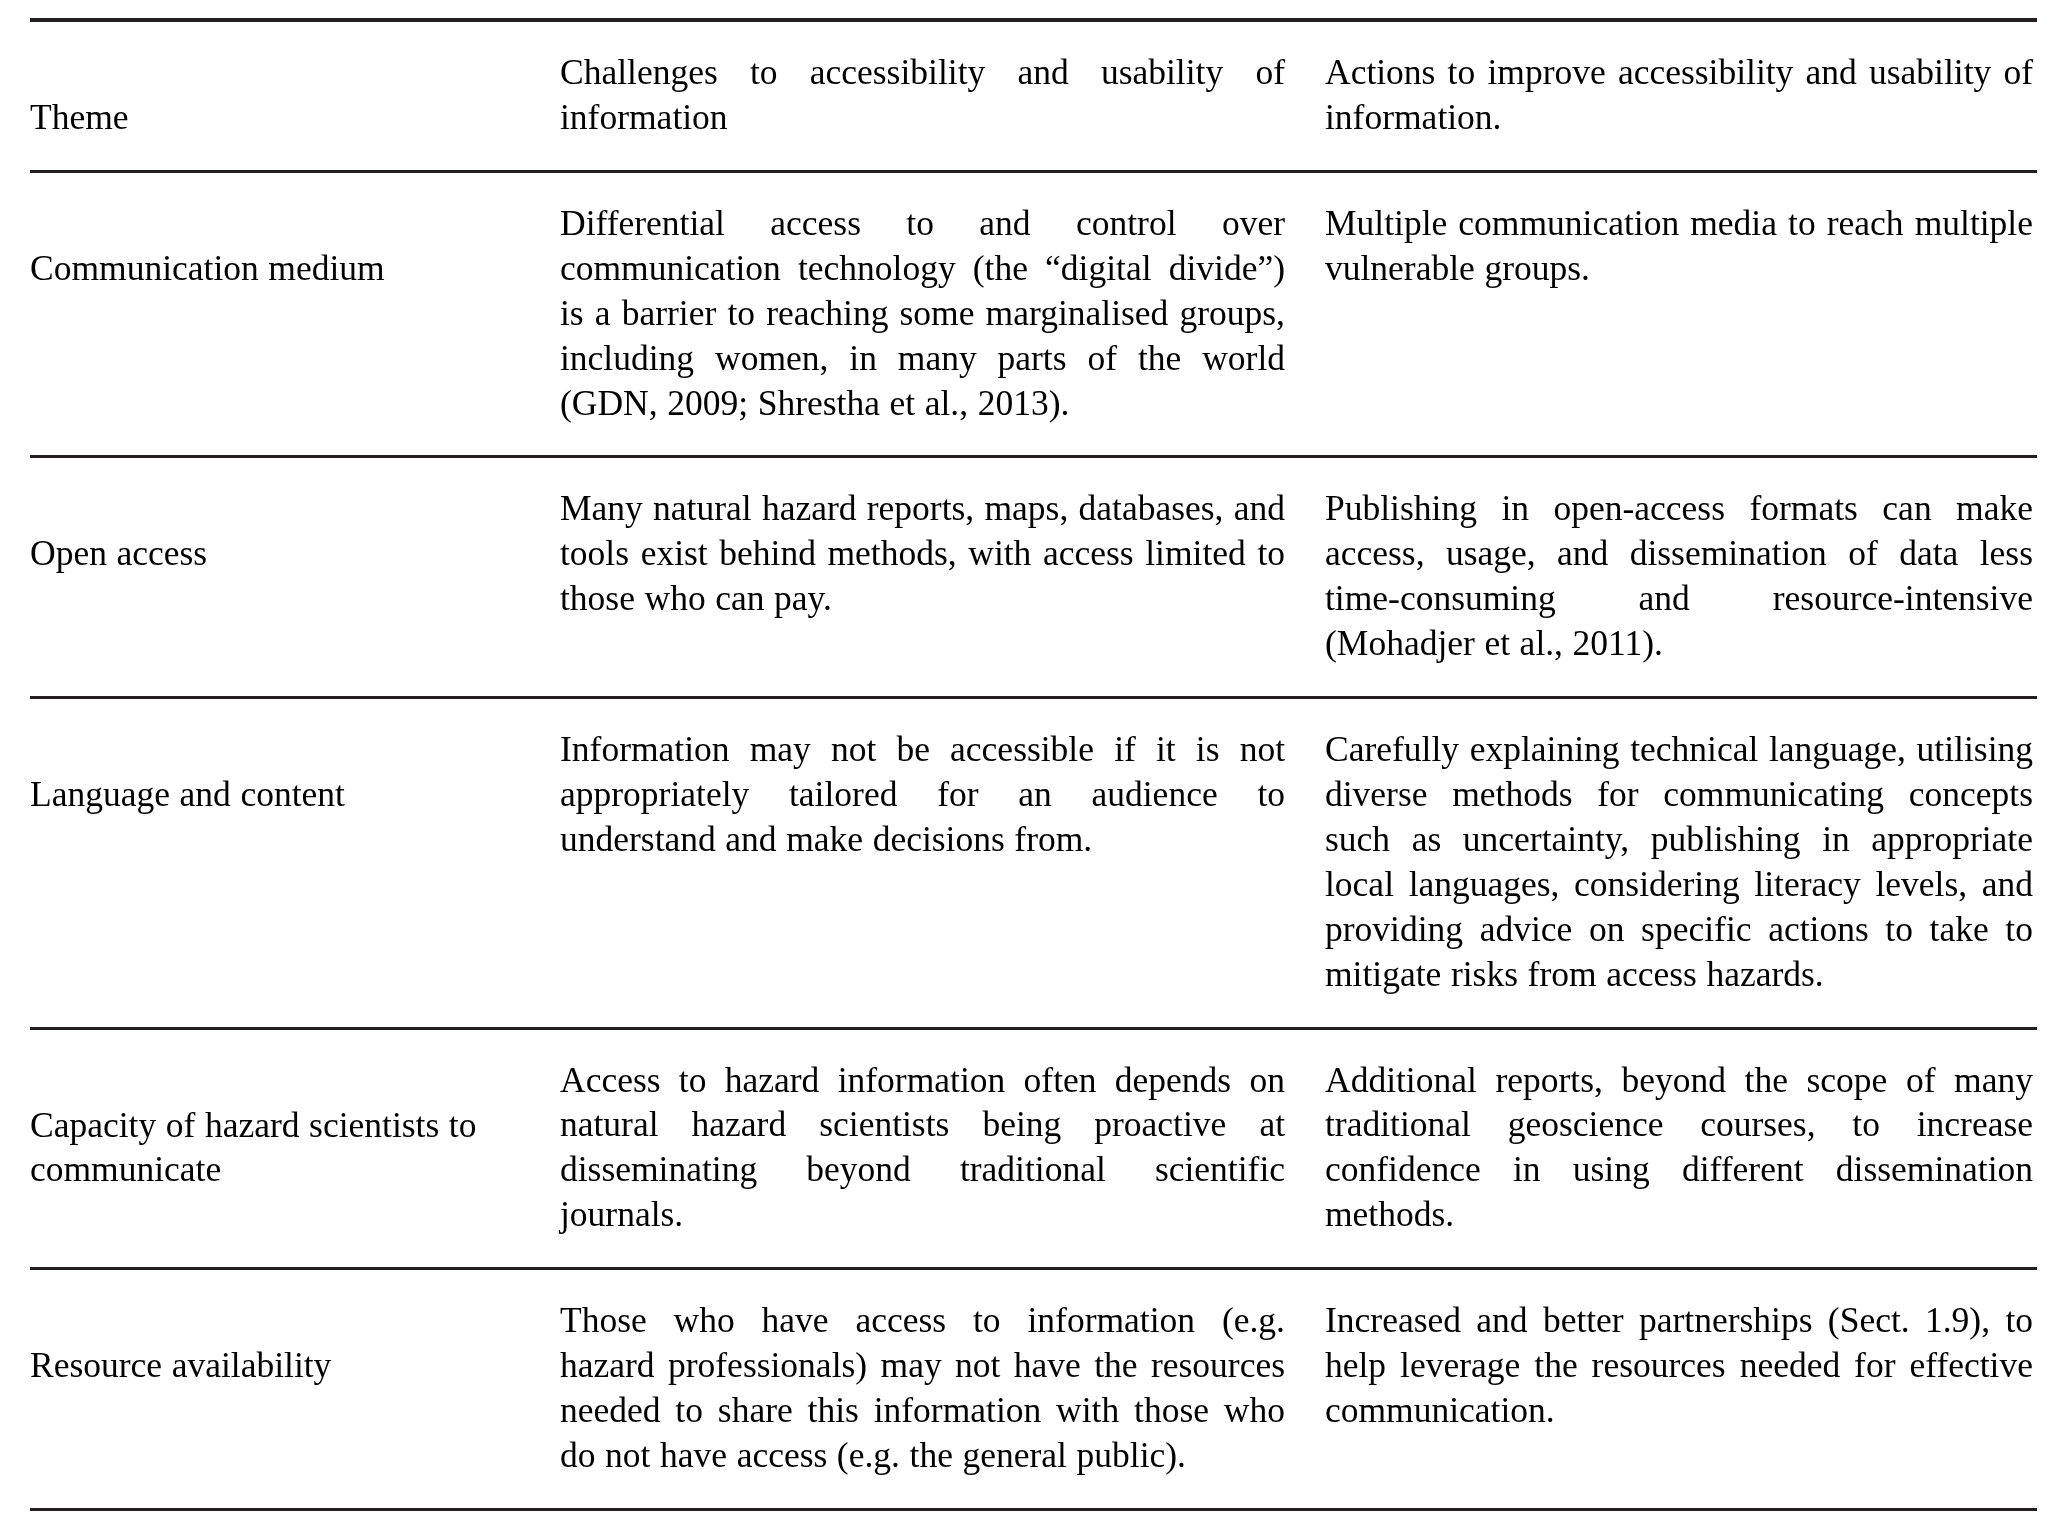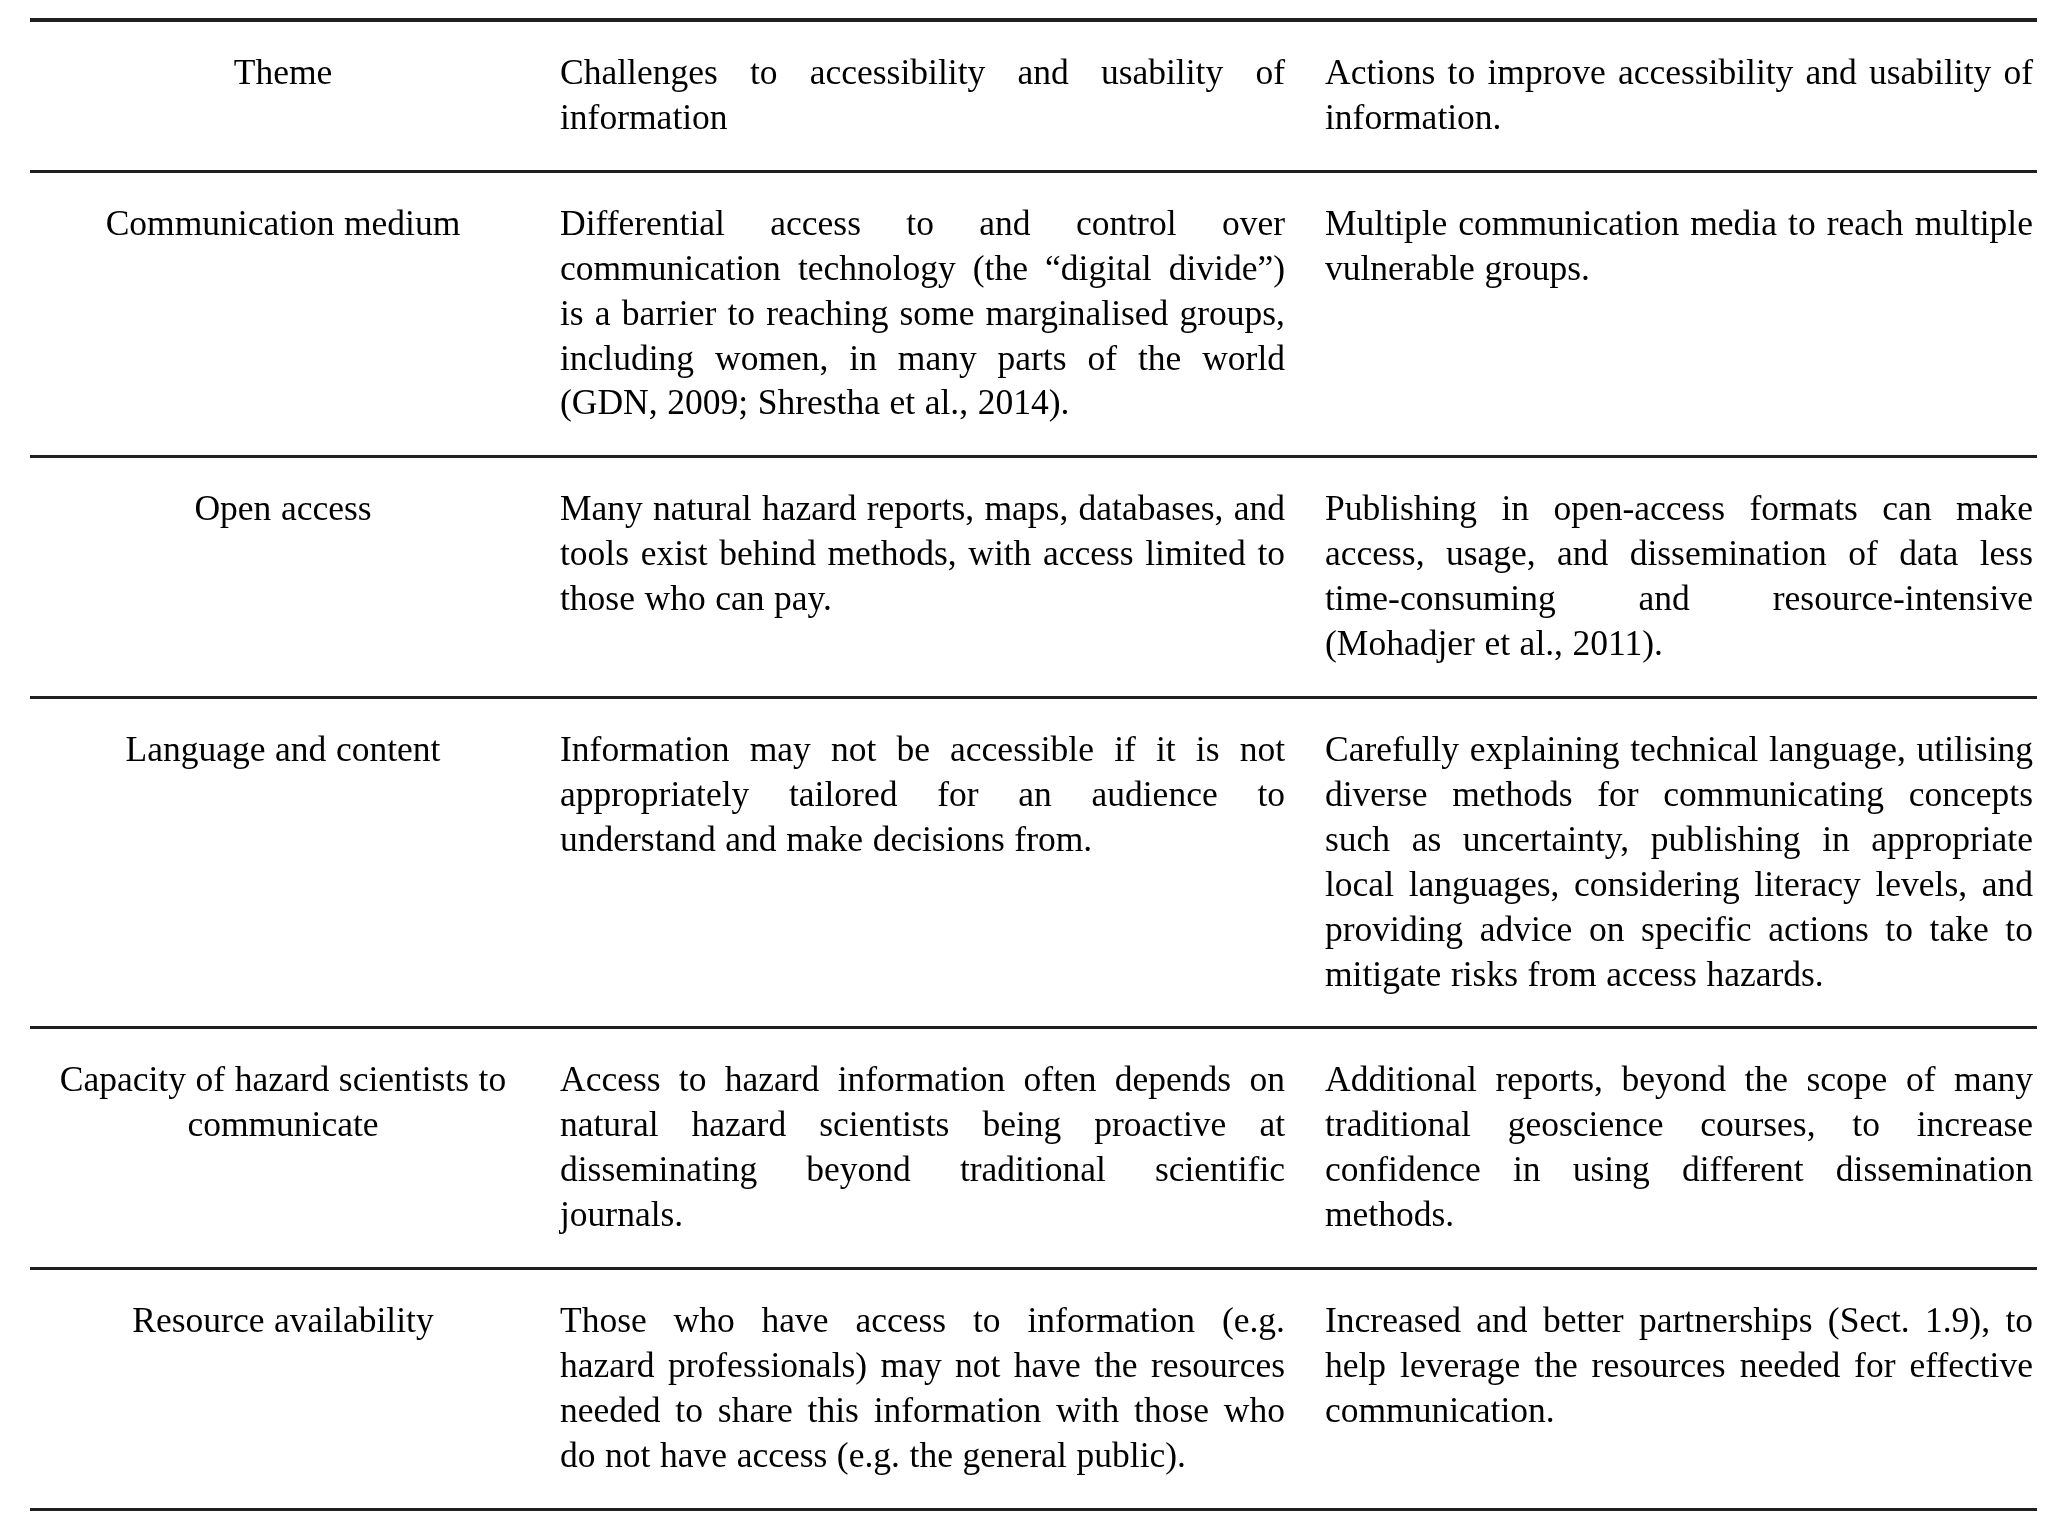--- a/index.html
+++ b/index.html
@@ -58,23 +58,24 @@
 
   .cell {
     font-size: 35.5px;
     line-height: 1.265;
     text-align: justify;
     -webkit-hyphens: auto;
     hyphens: auto;
     word-spacing: 0.02em;
   }
   .cell.nojust {
-    text-align: center;
+    text-align: left;
     -webkit-hyphens: none;
     hyphens: none;
+    margin-top: 45px;
   }
 
   td.col1 .cell { padding: 28px 24px 30px 0; }
   td.col2 .cell { padding: 28px 40px 30px 0; }
   td.col3 .cell { padding: 28px 4px 30px 0; }
 
   td.col2 { padding-left: 2px; }
   td.col3 { padding-left: 2px; margin-top: 28px; }
 
   
@@ -114,21 +115,21 @@
         <td colspan="3">
             <div class="rule-thin"></div>
           </td>
       </tr>
 
       <tr class="body-row">
         <td class="col1">
           <div class="cell nojust">Communication medium</div>
         </td>
         <td class="col2">
-          <div class="cell">Differential access to and control over communication technology (the “digital divide”) is a barrier to reaching some marginalised groups, including women, in many parts of the world (GDN, 2009; Shrestha et al., 2014).</div>
+          <div class="cell">Differential access to and control over communication technology (the “digital divide”) is a barrier to reaching some marginalised groups, including women, in many parts of the world (GDN, 2009; Shrestha et al., 2013).</div>
         </td>
         <td class="col3">
           <div class="cell">Multiple communication media to reach multiple vulnerable groups.</div>
         </td>
       </tr>
       <tr class="rule-row">
         <td colspan="3">
             <div class="rule-thin"></div>
           </td>
       </tr>

